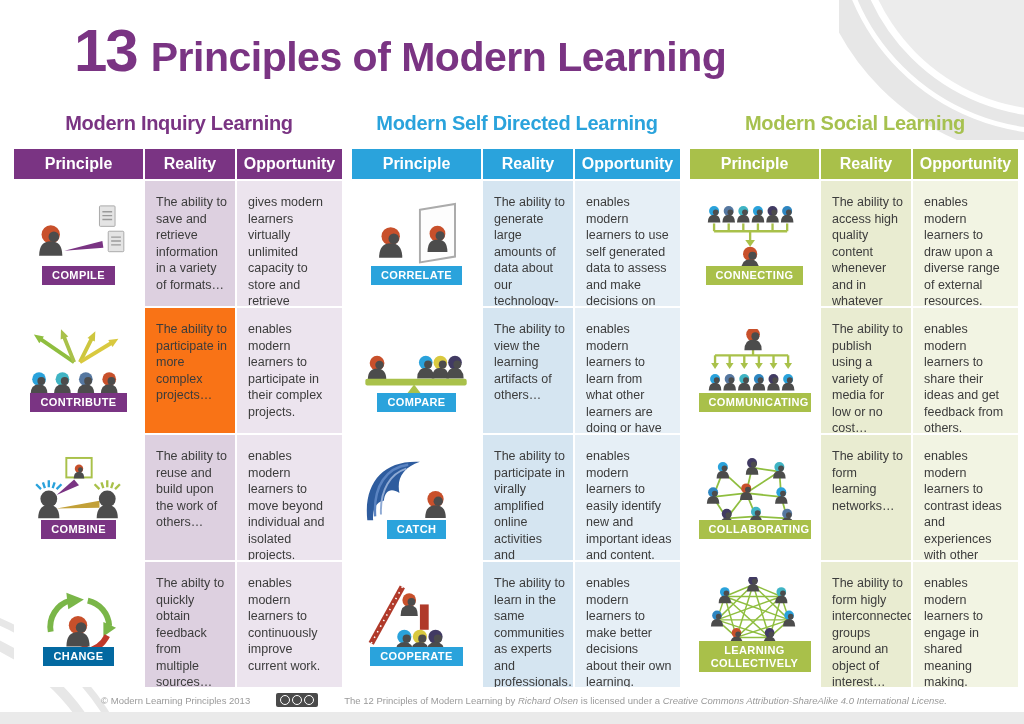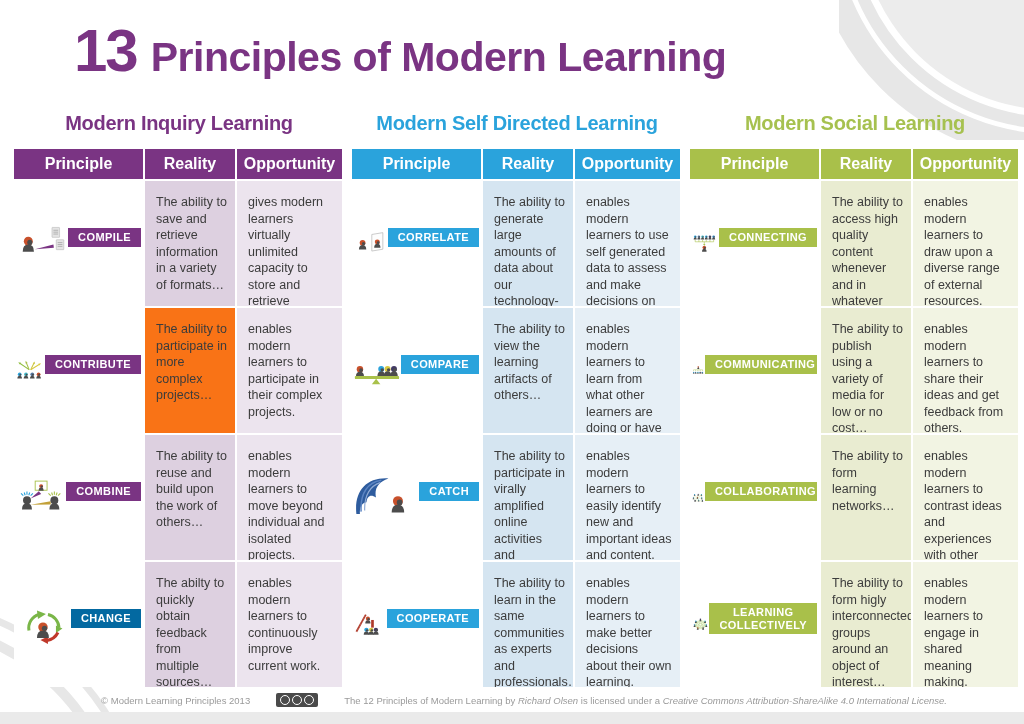--- a/index.html
+++ b/index.html
@@ -10,21 +10,21 @@
   .deco-bl{bottom:0;left:0;width:130px;height:120px;overflow:hidden}
   .title{position:absolute;left:74px;top:16px;display:flex;align-items:baseline;gap:14px;color:#7A3483}
   .t-num{font-size:60px;font-weight:bold;letter-spacing:-2px}
   .t-text{font-size:41px;font-weight:bold;letter-spacing:-0.5px}
   .cols{position:absolute;top:112px;left:14px;display:flex;gap:8px}
   .col{width:330px}
   .col h2{font-size:20px;font-weight:bold;text-align:center;margin-bottom:14px;letter-spacing:-0.3px}
   .grid{display:grid;grid-template-columns:129px 90px 105px;gap:2px}
   .hcell{height:30px;display:flex;align-items:center;justify-content:center;color:#fff;font-weight:bold;font-size:16px}
   .cell{height:125px;font-size:12.5px;line-height:1.32;color:#3c3c3c;padding:13px 8px 6px 11px;overflow:hidden}
-  .pcell{background:#fff;height:125px;display:flex;align-items:center;justify-content:center;padding:2px}
+  .pcell{background:#fff;height:125px;display:flex;flex-direction:column;align-items:center;justify-content:center;padding:2px}
   .p-icon{width:118px;height:76px;display:block}
   .plate{position:relative;margin-top:-12px;color:#fff;font-weight:bold;font-size:11px;padding:3px 10px;text-align:center;line-height:1.1;max-width:112px;letter-spacing:0.4px}
   .footer{position:absolute;left:12px;bottom:17px;width:100%;display:flex;align-items:center;justify-content:center;gap:26px;font-size:9.5px;color:#9a9a9a}
   .license i{font-style:italic}
   .cc{display:inline-flex;align-items:center;gap:2px;background:#4a4a4a;border-radius:2px;padding:2px 4px}
   .cc b{width:10px;height:10px;border:1px solid #fff;border-radius:50%;display:inline-block}
   .strip{position:absolute;left:0;bottom:0;width:100%;height:12px;background:#EAEAEA}
 </style>
 </head>
 <body>

